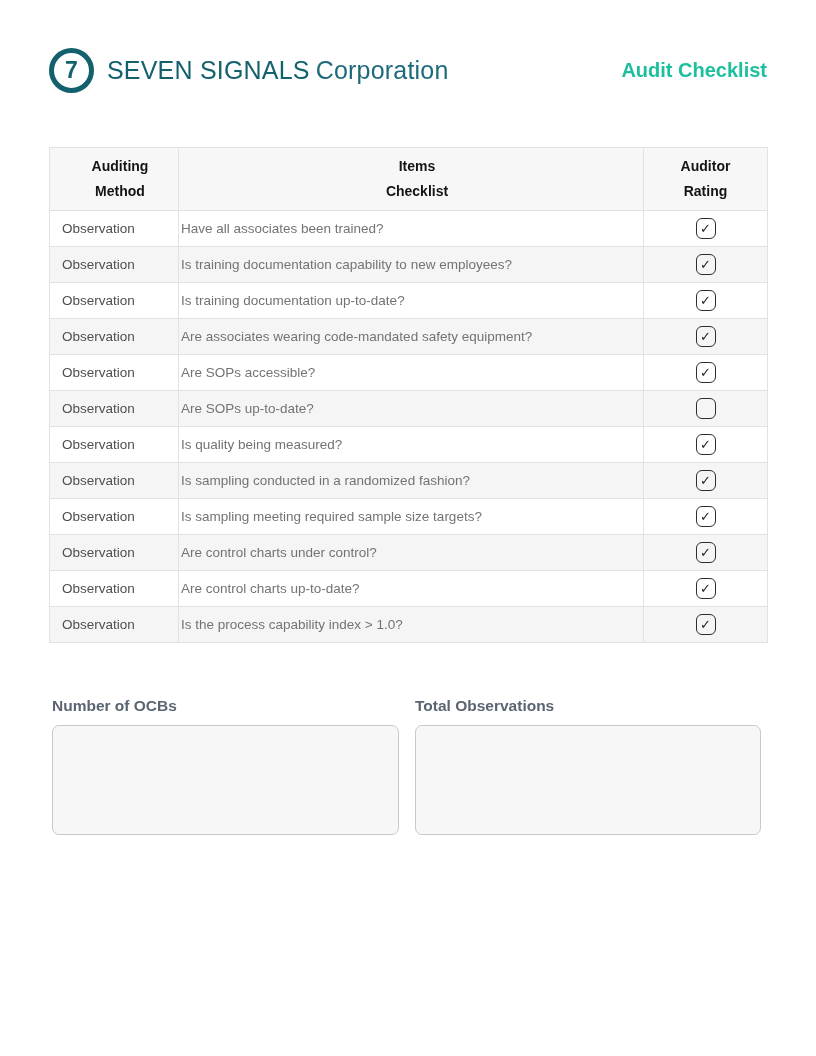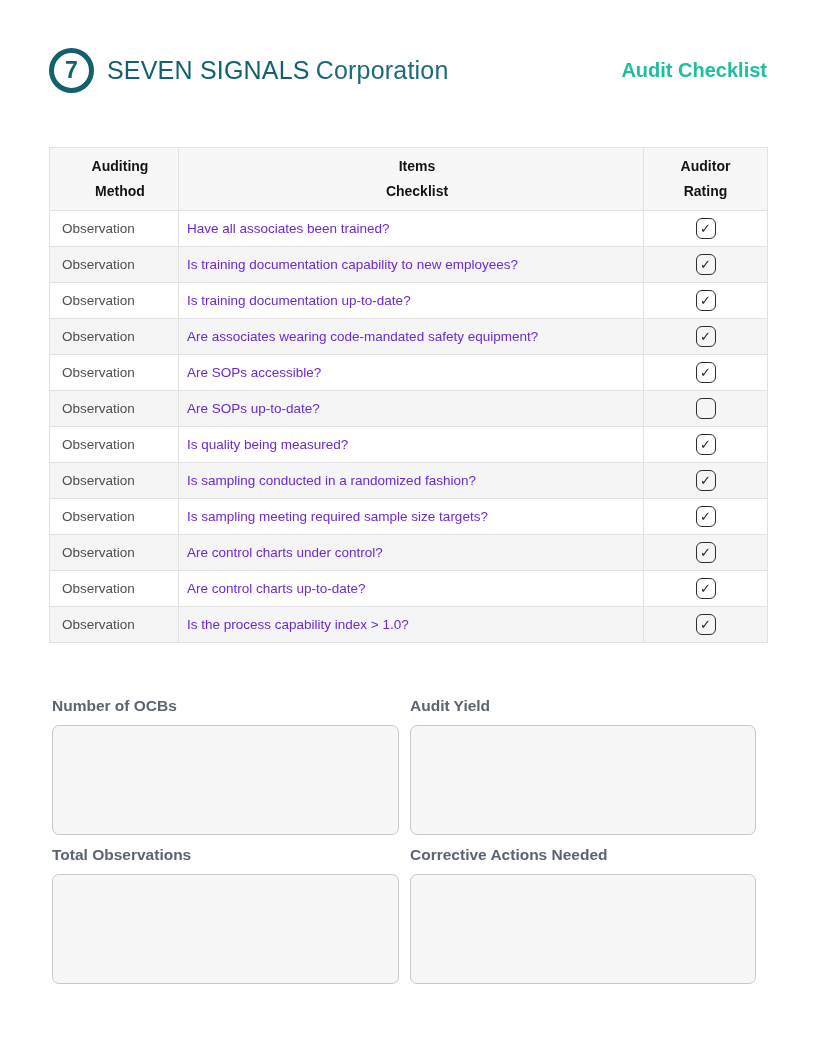--- a/index.html
+++ b/index.html
@@ -53,21 +53,21 @@
   .checklist thead th span { display: block; }
   .checklist tbody td {
     height: 36px;
     font-size: 13.5px;
     color: #4f4f4f;
     vertical-align: middle;
     background: #ffffff;
   }
   .checklist tbody tr:nth-child(even) td { background: #f5f5f5; }
   .checklist td.method { padding-left: 12px; }
-  .checklist td.item   { padding-left: 8px; color: #6d28d9; }
+  .checklist td.item   { padding-left: 2px; color: #737373; }
   .checklist td.rating { text-align: center; }
   .checkbox {
     display: inline-flex;
     align-items: center; justify-content: center;
     width: 20px; height: 21px;
     border: 1.7px solid #2e2e2e;
     border-radius: 6px;
     font-size: 13px;
     color: #222222;
     line-height: 1;
@@ -76,21 +76,20 @@
     cursor: pointer;
   }
 
   
   .fields {
     margin: 54px 0 0 3px;
     display: grid;
     grid-template-columns: 347px 346px;
     column-gap: 16px;
     row-gap: 22px;
-    gap: 11px;
   }
   .field-label {
     font-size: 15.5px;
     font-weight: 700;
     color: #5b6471;
   }
   .field-box {
     margin-top: 10px;
     height: 110px;
     background: #f7f7f7;
@@ -222,26 +221,18 @@
     </tr>
       </tbody>
   </table>
 
   <div class="fields">
     <div class="field">
       <div class="field-label">Number of OCBs</div>
       <div class="field-box"></div>
     </div>
     <div class="field">
-      <div class="field-label">Audit Yield</div>
-      <div class="field-box"></div>
-    </div>
-    <div class="field">
       <div class="field-label">Total Observations</div>
       <div class="field-box"></div>
     </div>
-    <div class="field">
-      <div class="field-label">Corrective Actions Needed</div>
-      <div class="field-box"></div>
-    </div>
   </div>
 
 </div>
 
 </body></html>

